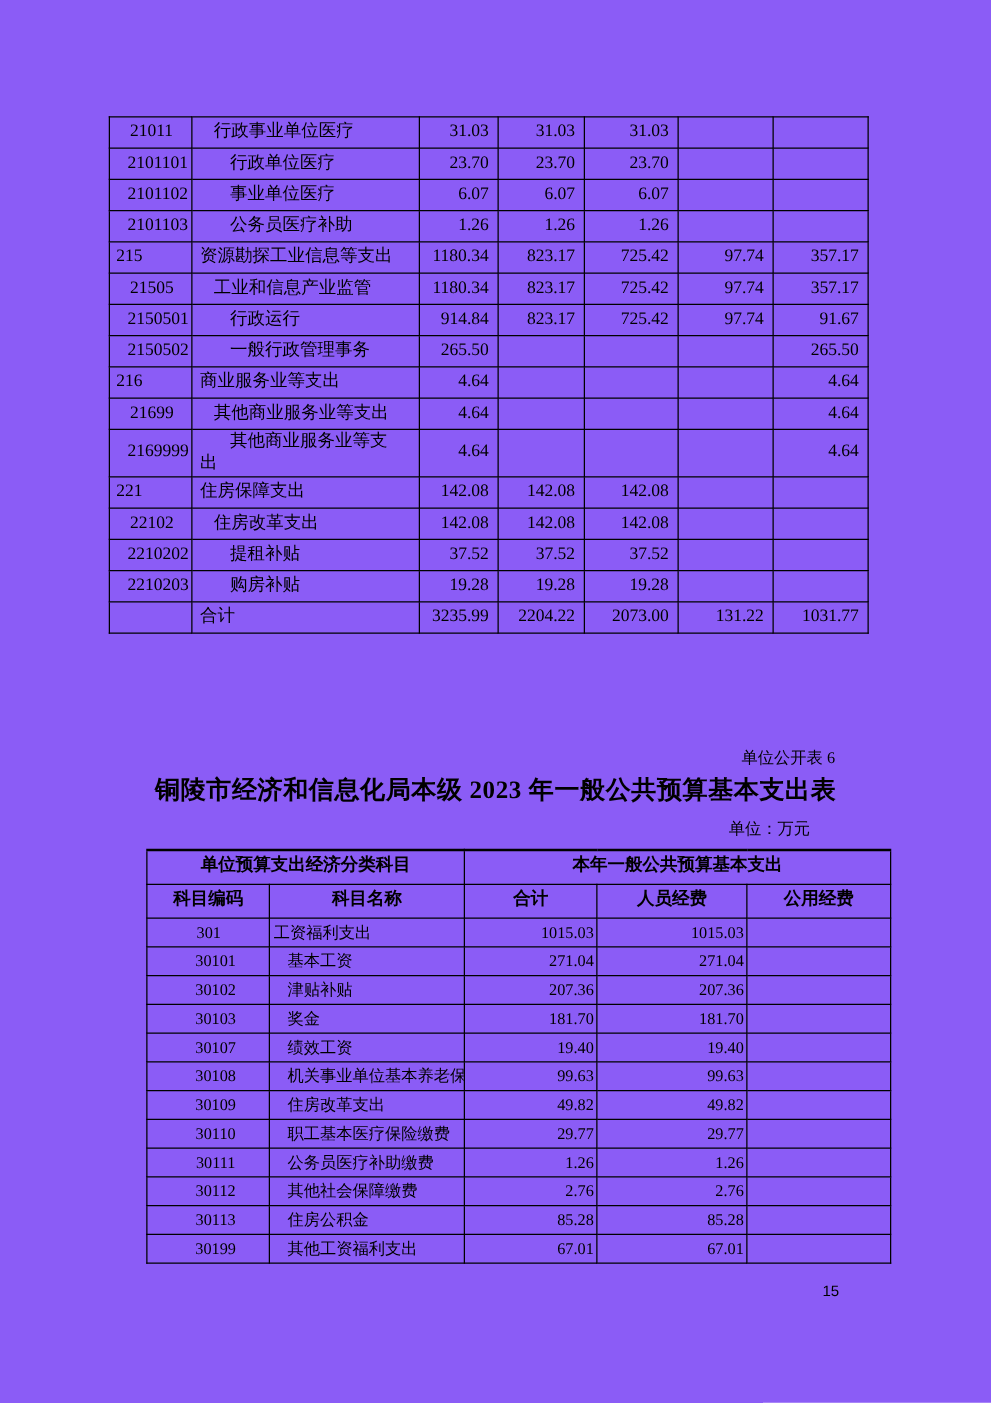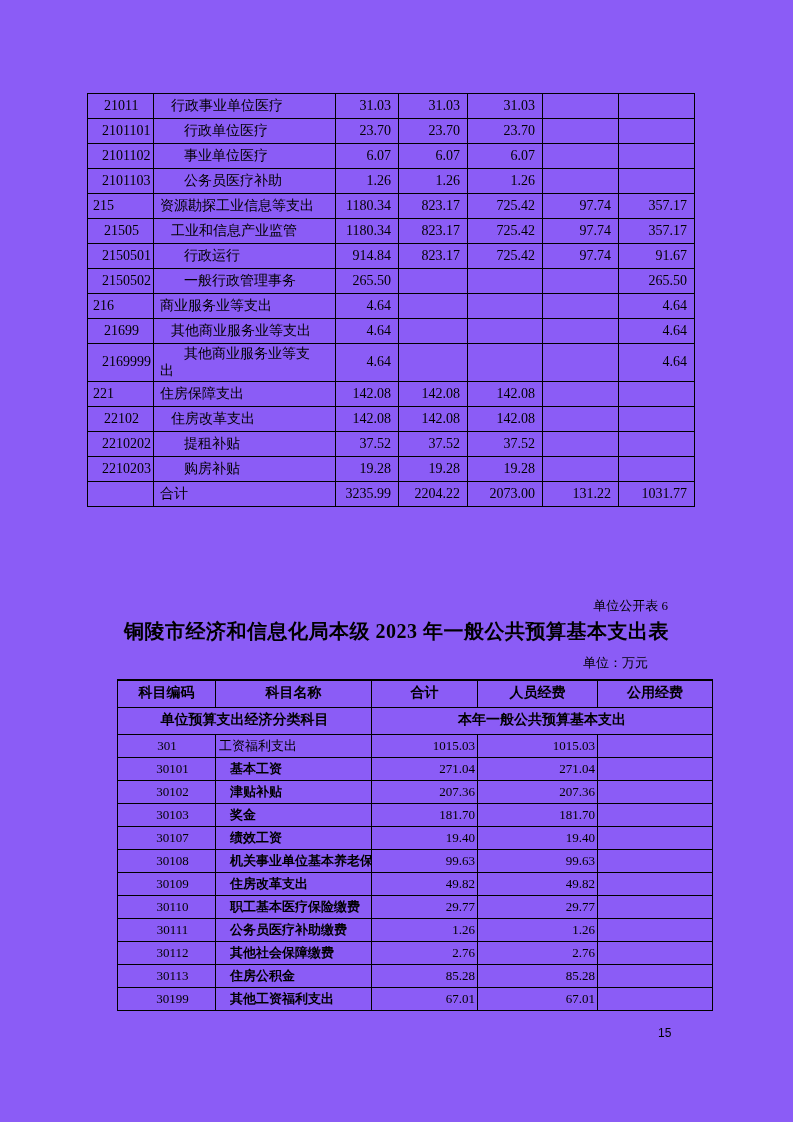--- a/index.html
+++ b/index.html
@@ -52,21 +52,21 @@
     font-size: 13px;
   }
   
   #t2 { left: 117px; top: 679px; width: 595px; font-size: 13px; border-top: 2px solid #000; }
   #t2 thead tr { height: 27px; }
   #t2 thead th { font-weight: bold; text-align: center; font-size: 14px; white-space: nowrap; }
   #t2 tbody tr { height: 23px; }
   #t2 td.code { text-align: center; padding-left: 2px; white-space: nowrap; }
   #t2 td.code.lvl2 { padding-left: 13px; }
   #t2 td.name { text-align: left; padding-left: 3px; white-space: nowrap; }
-  #t2 td.name.lvl2 { padding-left: 14px; font-weight: bold; }
+  #t2 td.name.lvl2 { padding-left: 14px; }
   #t2 td.num { text-align: right; padding-right: 2px; white-space: nowrap; }
   
   .page-number {
     position: absolute; top: 1026px; left: 658px;
     font-size: 12px; font-family: "Liberation Sans", sans-serif;
   }
 </style>
 </head>
 <body>
 
@@ -237,30 +237,30 @@
   <table id="t2">
     <colgroup>
       <col style="width:98px">
       <col style="width:156px">
       <col style="width:106px">
       <col style="width:120px">
       <col style="width:115px">
     </colgroup>
     <thead>
       <tr>
+        <th colspan="2">单位预算支出经济分类科目</th>
+        <th colspan="3">本年一般公共预算基本支出</th>
+      </tr>
+      <tr>
         <th>科目编码</th>
         <th>科目名称</th>
         <th>合计</th>
         <th>人员经费</th>
         <th>公用经费</th>
       </tr>
-      <tr>
-        <th colspan="2">单位预算支出经济分类科目</th>
-        <th colspan="3">本年一般公共预算基本支出</th>
-      </tr>
     </thead>
     <tbody>
         <tr>
           <td class="code lvl1">301</td>
           <td class="name lvl1">工资福利支出</td>
           <td class="num">1015.03</td>
           <td class="num">1015.03</td>
           <td class="num"></td>
         </tr>
         <tr>

